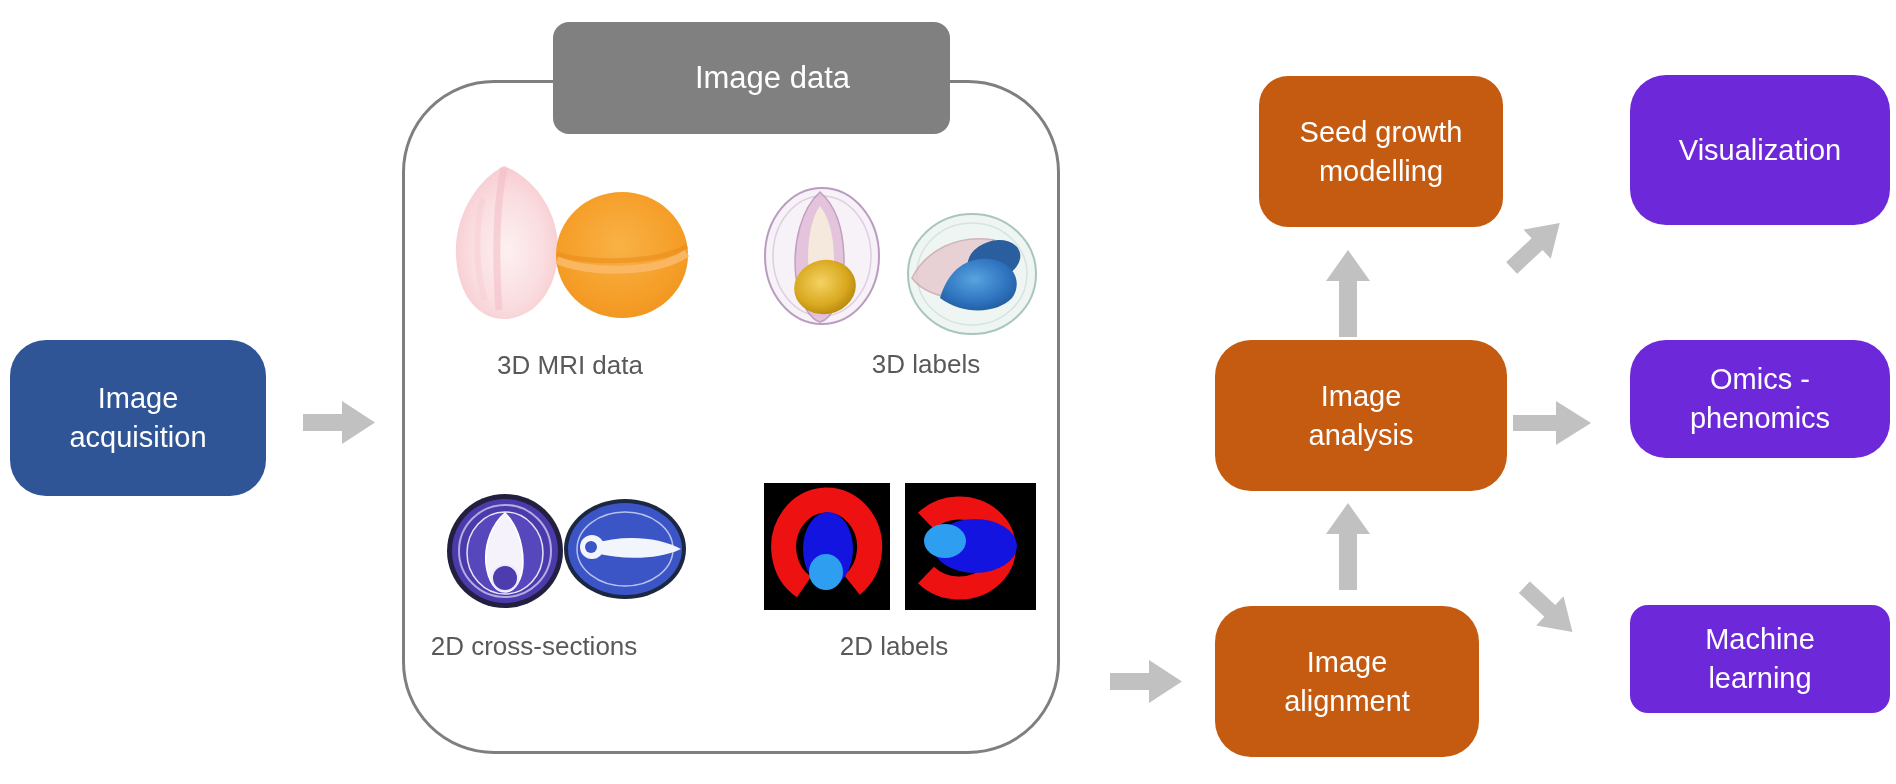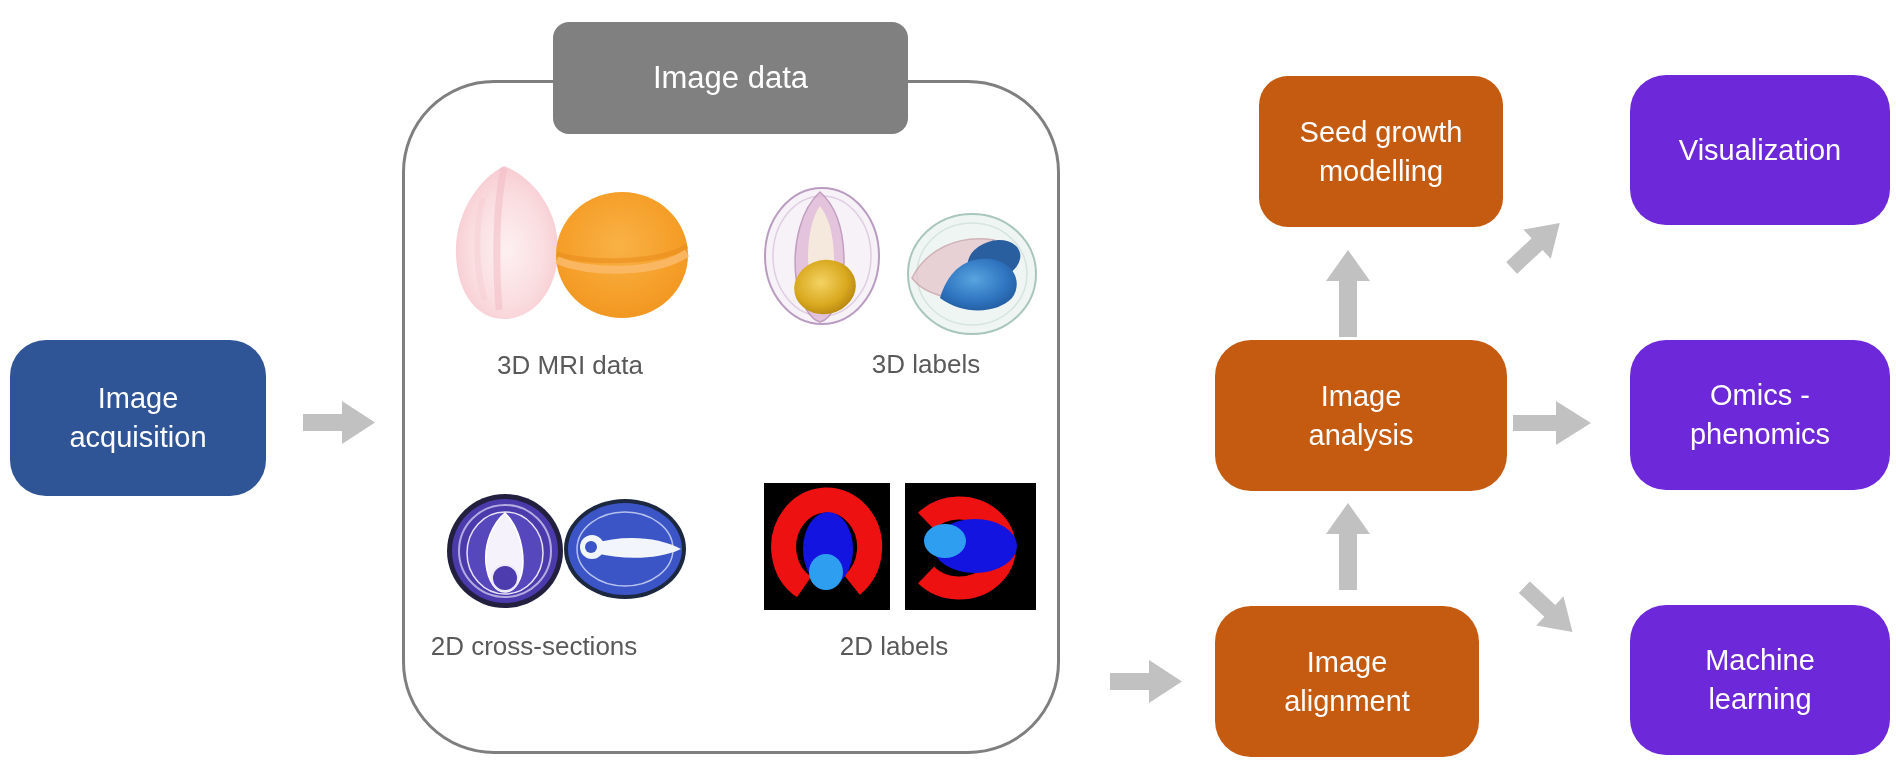--- a/index.html
+++ b/index.html
@@ -15,42 +15,42 @@
   .green{background:#6d28d9;}
 
   #acq{left:10px;top:340px;width:256px;height:156px;}
   #acq .inner{max-width:180px;}
 
   #container{position:absolute;left:402px;top:80px;width:658px;height:674px;
              border:3px solid #7F7F7F;border-radius:92px;background:#ffffff;box-sizing:border-box;}
 
   #group-header{position:absolute;left:553px;top:22px;width:355px;height:112px;
                 background:#808080;border-radius:16px;display:flex;align-items:center;justify-content:center;
-                color:#ffffff;font-size:31px;z-index:3;}
+                color:#ffffff;font-size:31px;z-index:3;padding-left:42px;}
 
   .caption{position:absolute;width:300px;text-align:center;color:#595959;font-size:26px;z-index:2;}
   #cap-mri{left:420px;top:350px;text-align:center;}
   #cap-3dlab{left:776px;top:349px;}
   #cap-2dcross{left:384px;top:631px;}
   #cap-2dlab{left:744px;top:631px;}
 
   .thumb{position:absolute;z-index:2;}
   #thumb-mri{left:445px;top:158px;}
   #thumb-3dlab{left:762px;top:146px;}
   #thumb-2dcross{left:443px;top:487px;}
   #thumb-2dlab{left:764px;top:483px;}
 
   #proc-0{left:1259px;top:76px;width:244px;height:151px;border-radius:29px;}
   #proc-1{left:1215px;top:340px;width:292px;height:151px;}
   #proc-2{left:1215px;top:606px;width:264px;height:151px;}
   #proc-0 .inner,#proc-1 .inner,#proc-2 .inner{max-width:190px;}
 
   #out-0{left:1630px;top:75px;width:260px;height:150px;}
-  #out-1{left:1630px;top:340px;width:260px;height:150px;}
-  #out-2{left:1630px;top:605px;width:260px;height:150px;}
+  #out-1{left:1630px;top:340px;width:260px;height:118px;}
+  #out-2{left:1630px;top:605px;width:260px;height:108px;border-radius:18px;}
   #out-0 .inner,#out-1 .inner,#out-2 .inner{max-width:210px;}
 
   .arrow{position:absolute;z-index:2;}
   #arrow-acq{left:303px;top:399px;}
   #arrow-align{left:1110px;top:658px;}
   #arrow-up-1{left:1325px;top:503px;}
   #arrow-up-2{left:1325px;top:250px;}
   #arrow-diag-up{left:1504px;top:223px;transform:rotate(-43deg);}
   #arrow-omics{left:1513px;top:399px;}
   #arrow-diag-down{left:1514px;top:587px;transform:rotate(43deg);}

